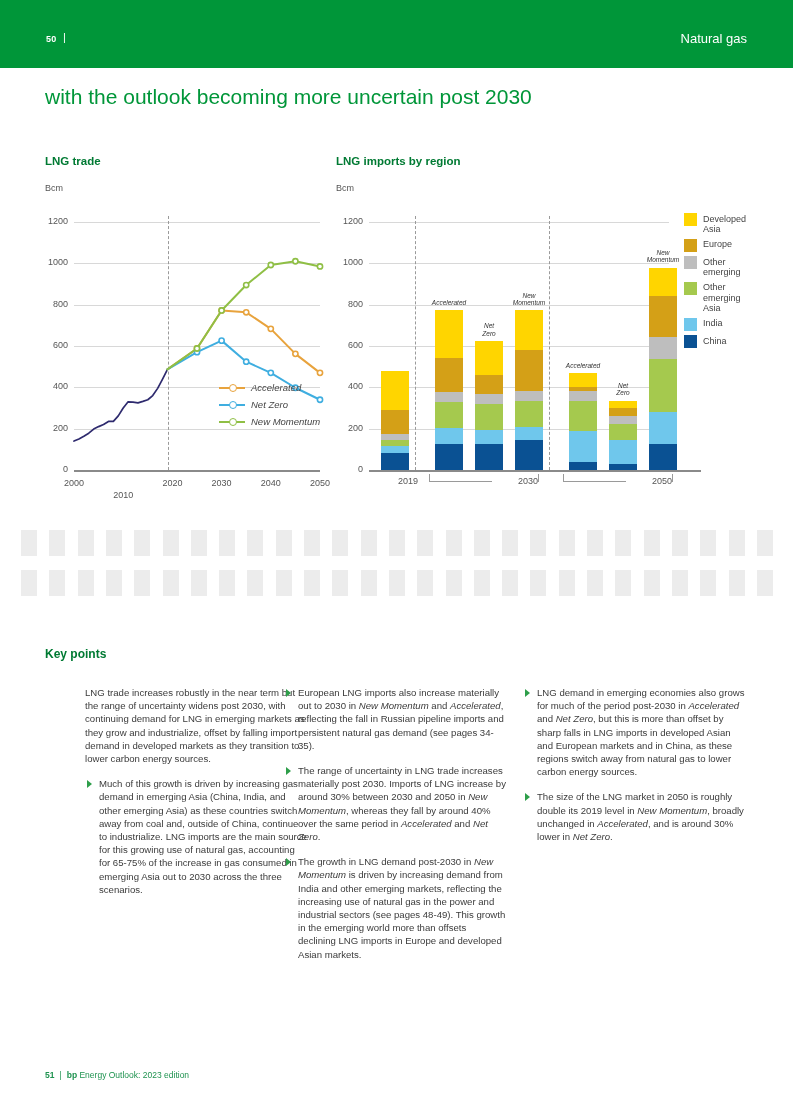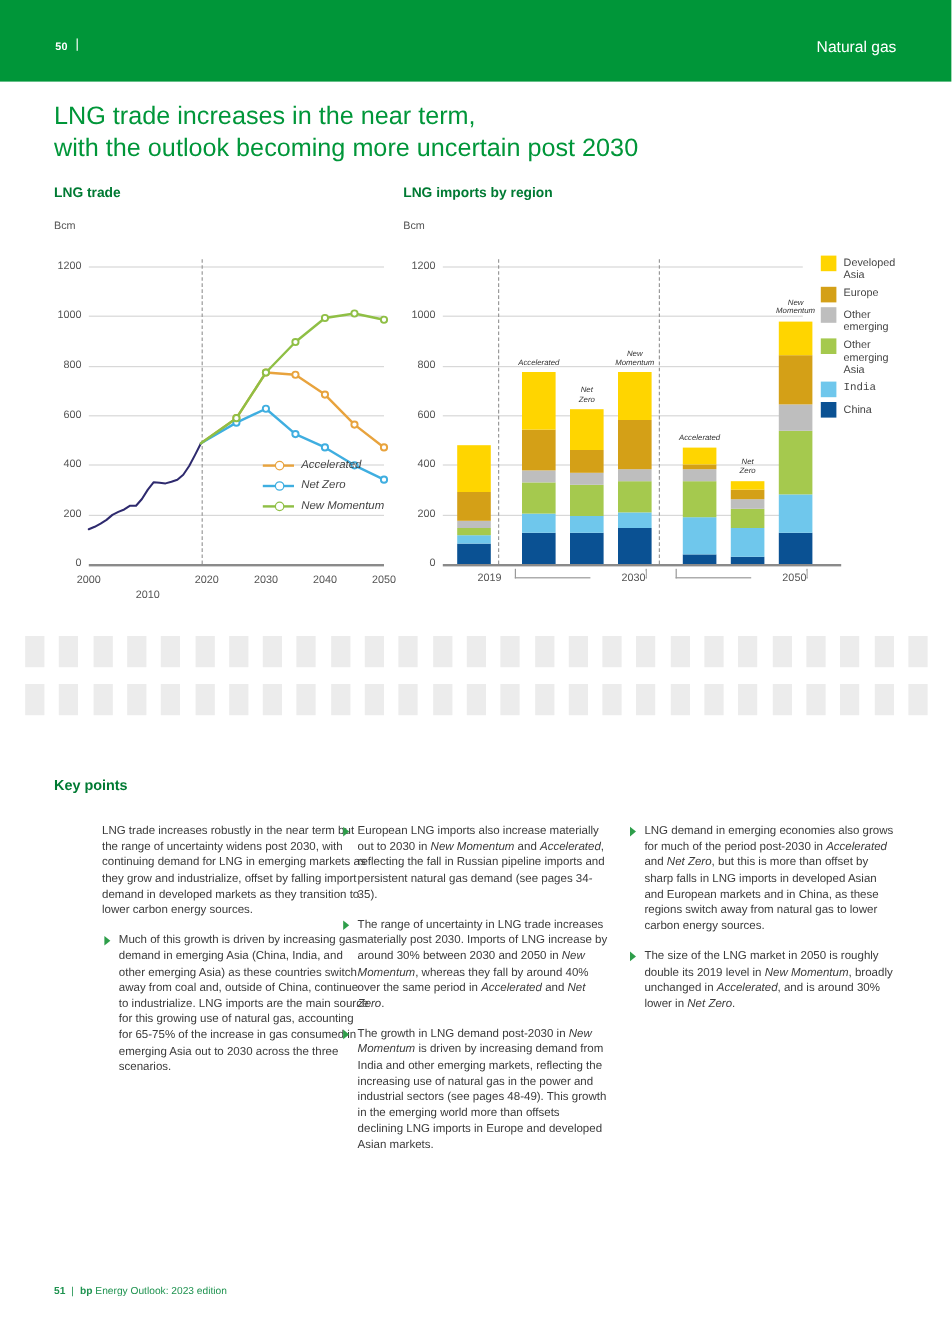--- a/index.html
+++ b/index.html
@@ -98,21 +98,20 @@
 </head>
 <body>
 
 <div class="header">
   <span class="hdr-page">50</span>
   <span class="hdr-rule">|</span>
   <span class="hdr-section">Natural gas</span>
 </div>
 
 <div class="title">
-  <div>LNG trade increases in the near term,</div>
   <div>with the outlook becoming more uncertain post 2030</div>
 </div>
 
 <div id="chart1">
   <div class="chart-title" style="position:absolute;left:0;top:0;">LNG trade</div>
   <div class="chart-unit" style="position:absolute;left:0;top:28px;">Bcm</div>
   <div id="c1-plot">
       <div class="axis-lbl" style="position:absolute;left:-52px;top:242.0px;width:46px;text-align:right;">0</div>
       <div class="gridline" style="left:0;top:206.7px;width:246px;"></div>
       <div class="axis-lbl" style="position:absolute;left:-52px;top:200.7px;width:46px;text-align:right;">200</div>
@@ -260,21 +259,21 @@
     </div>
 <div class="lgd-sw" style="position:absolute;left:348px;top:58px;background:#FFD500;"></div>
     <div class="lgd-item" style="position:absolute;left:367px;top:58.5px;width:70px;">Developed<br>Asia</div>
     <div class="lgd-sw" style="position:absolute;left:348px;top:83.5px;background:#D4A017;"></div>
     <div class="lgd-item" style="position:absolute;left:367px;top:84px;width:70px;">Europe</div>
     <div class="lgd-sw" style="position:absolute;left:348px;top:101px;background:#BEBEBE;"></div>
     <div class="lgd-item" style="position:absolute;left:367px;top:101.5px;width:70px;">Other<br>emerging</div>
     <div class="lgd-sw" style="position:absolute;left:348px;top:126.5px;background:#A5C94E;"></div>
     <div class="lgd-item" style="position:absolute;left:367px;top:127px;width:70px;">Other<br>emerging<br>Asia</div>
     <div class="lgd-sw" style="position:absolute;left:348px;top:162.5px;background:#6FC7EC;"></div>
-    <div class="lgd-item" style="position:absolute;left:367px;top:163px;width:70px;font-family:Liberation Mono, monospace;">India</div>
+    <div class="lgd-item" style="position:absolute;left:367px;top:163px;width:70px;">India</div>
     <div class="lgd-sw" style="position:absolute;left:348px;top:180px;background:#0A5193;"></div>
     <div class="lgd-item" style="position:absolute;left:367px;top:180.5px;width:70px;">China</div>
   </div>
 
 <div id="deco-band" style="position:absolute;left:0;top:530px;width:793px;height:70px;">
     <div class="deco" style="left: 21px; top: 0px; position: absolute;"></div>
     <div class="deco" style="left: 49.3px; top: 0px; position: absolute;"></div>
     <div class="deco" style="left: 77.6px; top: 0px; position: absolute;"></div>
     <div class="deco" style="left: 105.9px; top: 0px; position: absolute;"></div>
     <div class="deco" style="left: 134.2px; top: 0px; position: absolute;"></div>

